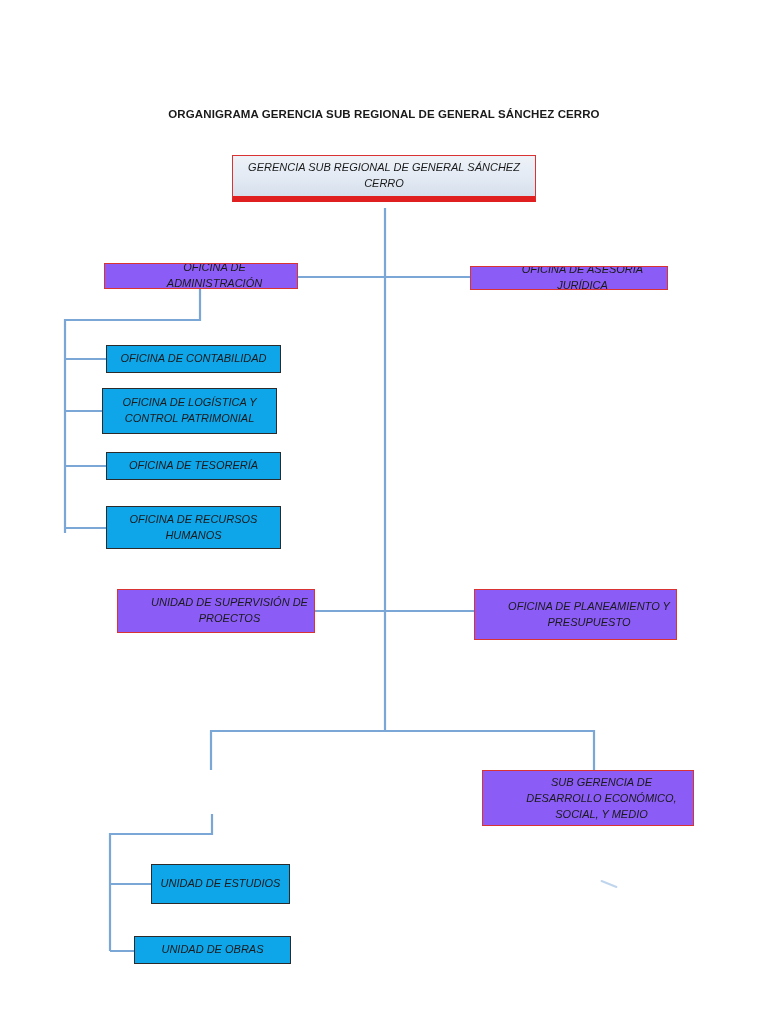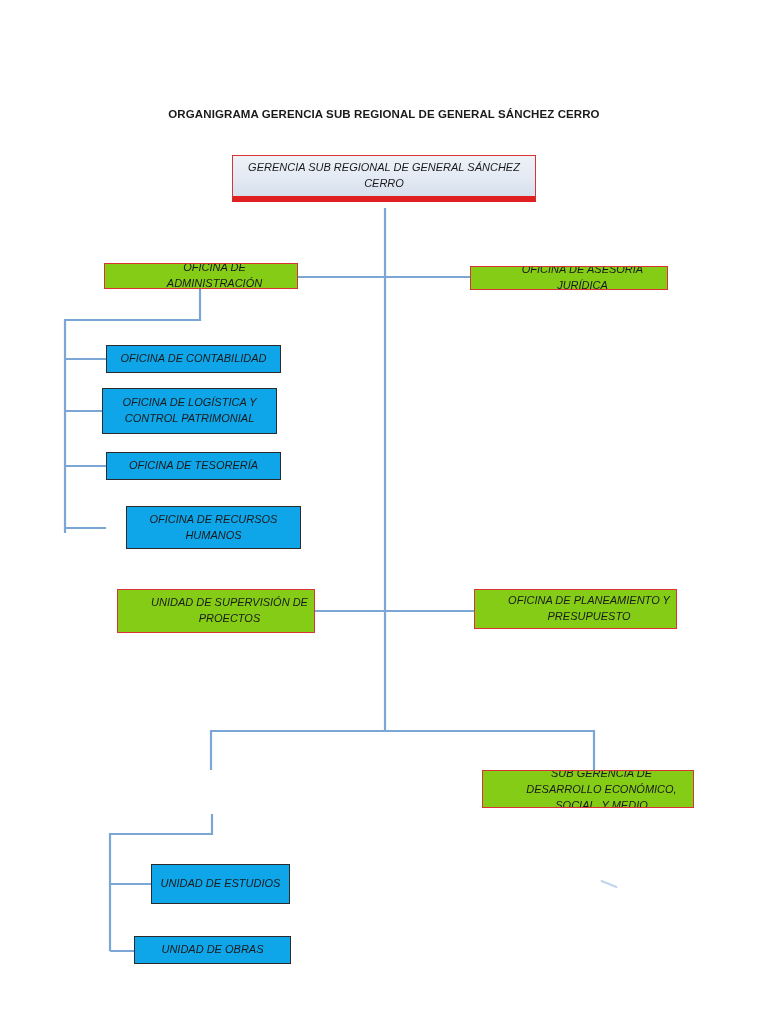--- a/index.html
+++ b/index.html
@@ -54,21 +54,21 @@
   
   .node.root {
     border: 1.5px solid #d93333;
     background: linear-gradient(to bottom, #eef2f8 0%, #e3eaf4 55%, #d6dfec 100%);
     border-bottom: 6px solid #e02020;
     font-size: 11px;
   }
   
   .node.red {
     border: 1.5px solid #d93333;
-    background: #84cc16;
+    background: #8b5cf6;
     padding-left: 32px;
   }
   
   .node.black {
     border: 1.5px solid #2b2b2b;
     background: #0ea5e9;
   }
   .node span {
     display: block;
     width: 100%;
@@ -128,34 +128,34 @@
   </div>
 
   <div class="node black" style="left:102px; top:388px; width:175px; height:46px;">
     <span>OFICINA DE LOGÍSTICA Y CONTROL PATRIMONIAL</span>
   </div>
 
   <div class="node black" style="left:106px; top:452px; width:175px; height:28px;">
     <span>OFICINA DE TESORERÍA</span>
   </div>
 
-  <div class="node black" style="left:106px; top:506px; width:175px; height:43px;margin-left:20px;">
+  <div class="node black" style="left:106px; top:506px; width:175px; height:43px;">
     <span>OFICINA DE RECURSOS HUMANOS</span>
   </div>
 
   <div class="node red" style="left:117px; top:589px; width:198px; height:44px;">
     <span>UNIDAD DE SUPERVISIÓN DE PROECTOS</span>
   </div>
 
-  <div class="node red" style="left:474px; top:589px; width:203px; height:40px;">
+  <div class="node red" style="left:474px; top:589px; width:203px; height:51px;">
     <span>OFICINA DE PLANEAMIENTO Y PRESUPUESTO</span>
   </div>
 
 
-  <div class="node red" style="left:482px; top:770px; width:212px; height:38px; align-items:center; padding-top:4px;">
+  <div class="node red" style="left:482px; top:770px; width:212px; height:56px; align-items:flex-start; padding-top:4px;">
     <span>SUB GERENCIA DE DESARROLLO ECONÓMICO, SOCIAL, Y MEDIO</span>
   </div>
 
   <div class="node black" style="left:151px; top:864px; width:139px; height:40px;">
     <span>UNIDAD DE ESTUDIOS</span>
   </div>
 
   <div class="node black" style="left:134px; top:936px; width:157px; height:28px;">
     <span>UNIDAD DE OBRAS</span>
   </div>

